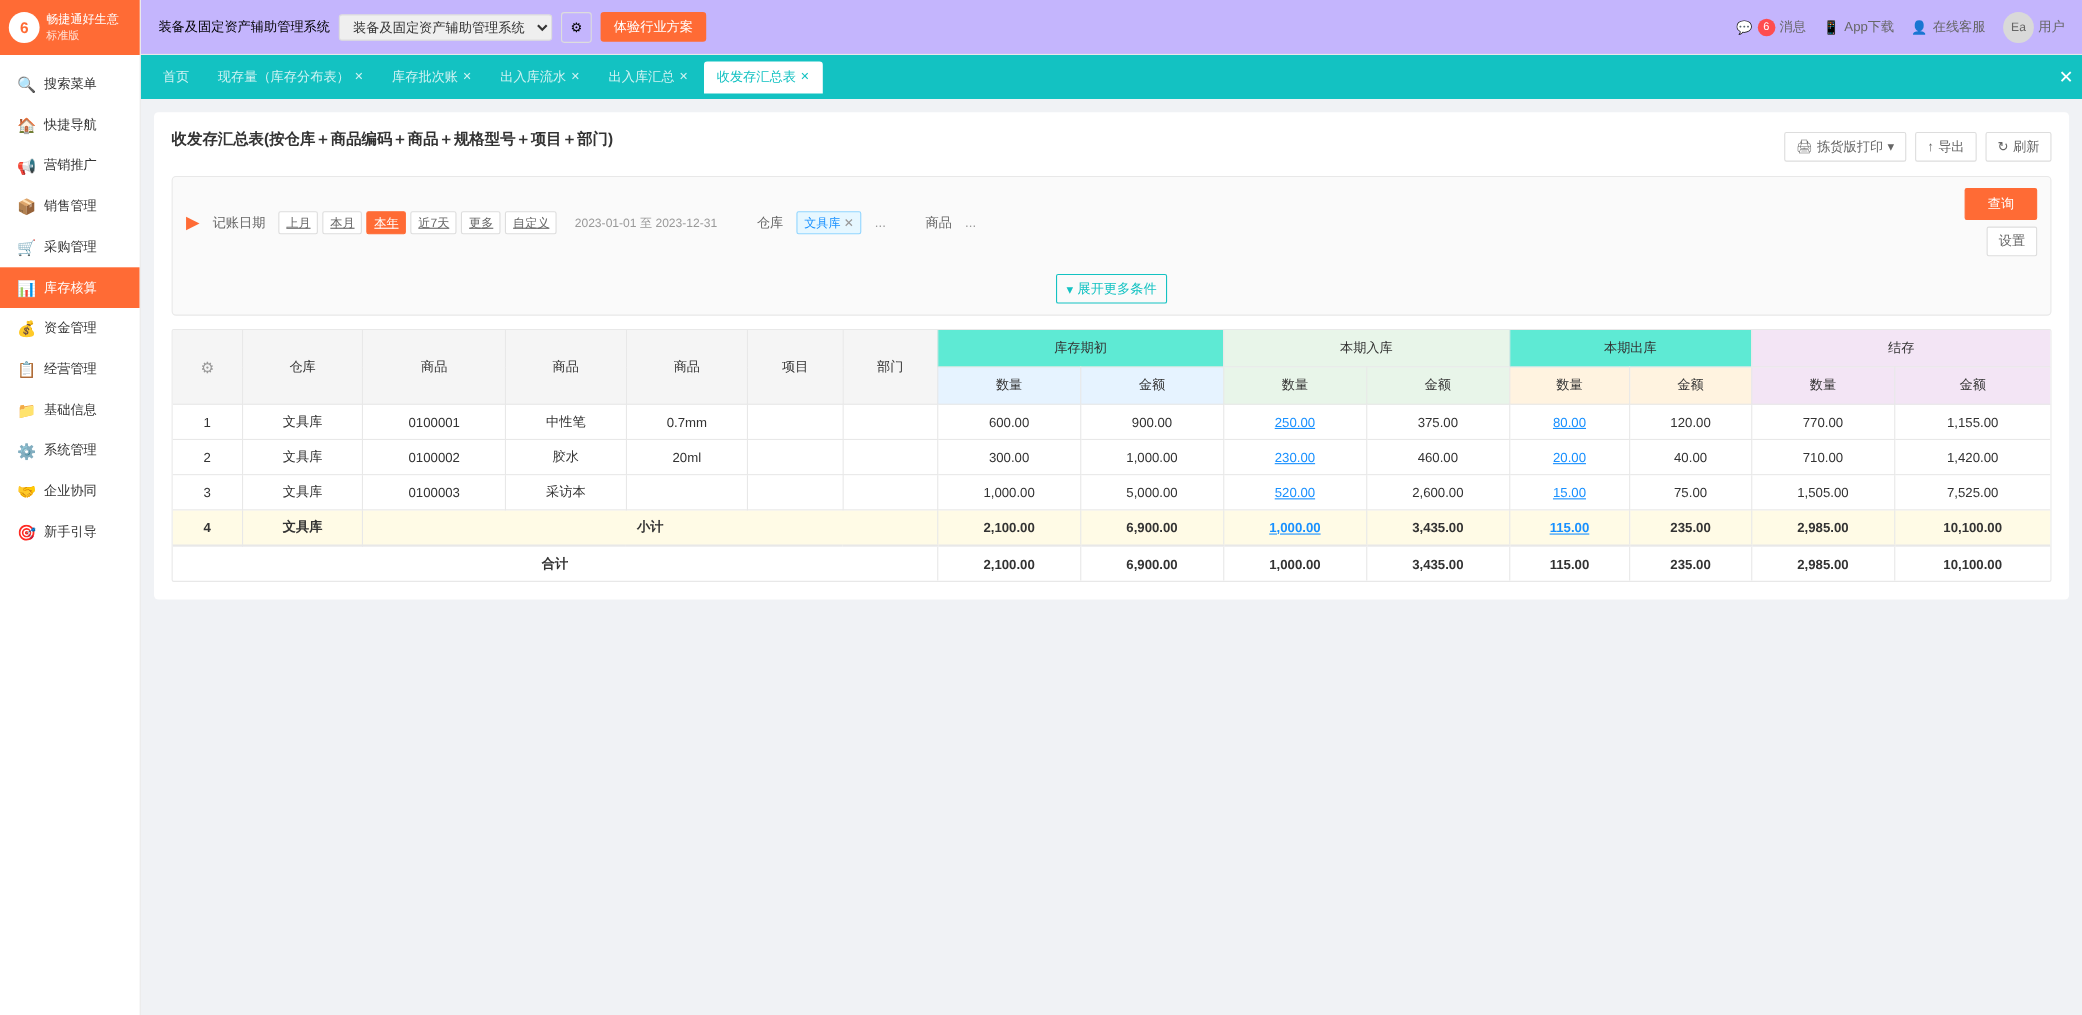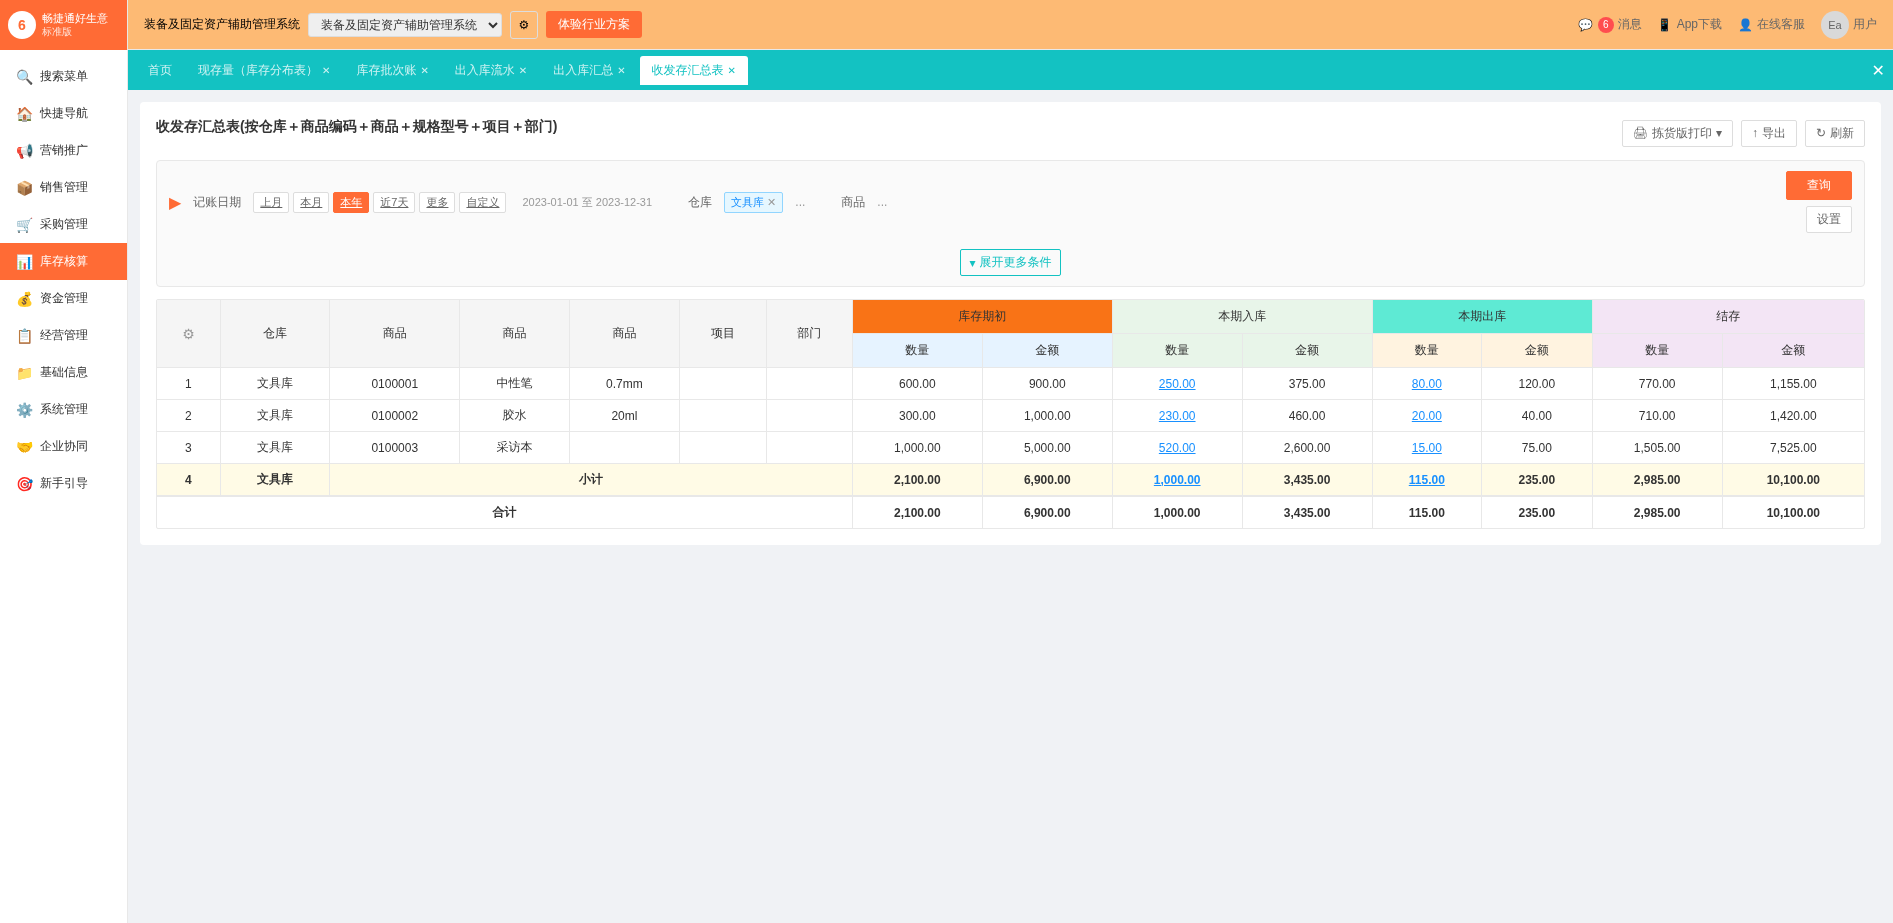--- a/index.html
+++ b/index.html
@@ -13,21 +13,21 @@
     .sidebar-logo-sub { color: rgba(255,255,255,0.8); font-size: 10px; }
     .sidebar-nav { flex: 1; overflow-y: auto; padding: 8px 0; }
     .sidebar-item { display: flex; align-items: center; gap: 8px; padding: 10px 16px; cursor: pointer; color: #333; font-size: 12px; }
     .sidebar-item.active { background: #ff6b35; color: #fff; }
     .sidebar-item .icon { font-size: 14px; width: 16px; text-align: center; }
 
     
     .main { flex: 1; display: flex; flex-direction: column; overflow: hidden; }
 
     
-    .topbar { height: 50px; background: #fdba74; border-bottom: 1px solid #e8e8e8; display: flex; align-items: center; justify-content: space-between; padding: 0 16px; flex-shrink: 0; }
+    .topbar { height: 50px; background: #c4b5fd; border-bottom: 1px solid #e8e8e8; display: flex; align-items: center; justify-content: space-between; padding: 0 16px; flex-shrink: 0; }
     .topbar-left { display: flex; align-items: center; gap: 8px; }
     .topbar-select { border: 1px solid #ddd; border-radius: 3px; padding: 3px 8px; font-size: 12px; color: #333; }
     .topbar-settings { width: 28px; height: 28px; border: 1px solid #ddd; border-radius: 3px; display: flex; align-items: center; justify-content: center; cursor: pointer; }
     .topbar-btn { background: #ff6b35; color: #fff; border: none; border-radius: 3px; padding: 5px 12px; font-size: 12px; cursor: pointer; }
     .topbar-right { display: flex; align-items: center; gap: 16px; color: #666; font-size: 12px; }
     .topbar-right-item { display: flex; align-items: center; gap: 4px; cursor: pointer; }
     .user-avatar { width: 28px; height: 28px; background: #d9d9d9; border-radius: 50%; display: flex; align-items: center; justify-content: center; font-size: 11px; }
 
     
     .tabs { height: 40px; background: #13c2c2; display: flex; align-items: center; padding: 0 8px; flex-shrink: 0; gap: 2px; }
@@ -258,21 +258,21 @@
         <table>
           <thead>
             <tr>
               <th rowspan="2"><span class="gear-icon">⚙</span></th>
               <th rowspan="2">仓库</th>
               <th rowspan="2">商品</th>
               <th rowspan="2">商品</th>
               <th rowspan="2">商品</th>
               <th rowspan="2">项目</th>
               <th rowspan="2">部门</th>
-              <th colspan="2" style="background:#f97316;">库存期初</th>
+              <th colspan="2" style="background:#5eead4;">库存期初</th>
               <th colspan="2" style="background:#e8f5e9;">本期入库</th>
               <th colspan="2" style="background:#5eead4;">本期出库</th>
               <th colspan="2" style="background:#f3e5f5;">结存</th>
             </tr>
             <tr>
               <th style="background:#e6f3ff;">数量</th>
               <th style="background:#e6f3ff;">金额</th>
               <th style="background:#e8f5e9;">数量</th>
               <th style="background:#e8f5e9;">金额</th>
               <th style="background:#fff3e0;">数量</th>

